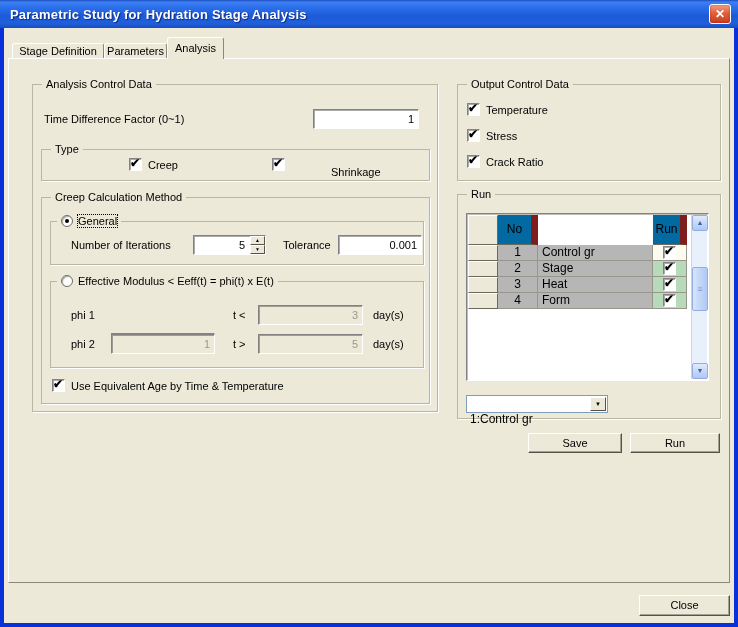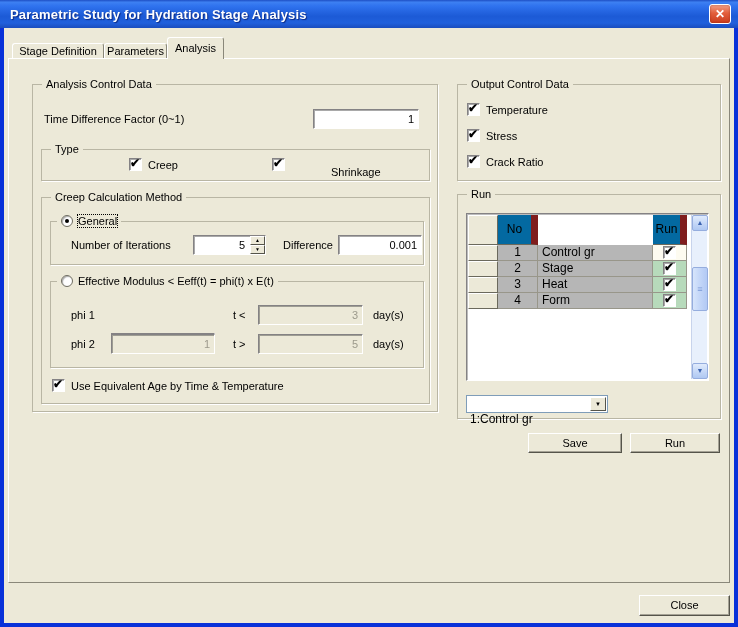--- a/index.html
+++ b/index.html
@@ -137,21 +137,21 @@
                   <span class="dot"></span>
                 </span>
               <span class="focusdots">General</span>
             </span>
             <span class="lbl" style="left:20px; top:17px;">Number of Iterations</span>
             <div class="spinbox" style="left:142px; top:13px; width:73px; height:20px;">
               <input class="tin" style="left: 0px; top: 0px; width: 73px; height: 20px; padding-right: 20px;" value="5">
               <div class="spinbtn" style="top:1px;">▲</div>
               <div class="spinbtn" style="top:10px;">▼</div>
             </div>
-            <span class="lbl" style="left:232px; top:17px;">Difference</span>
+            <span class="lbl" style="left:232px; top:17px;">Tolerance</span>
             <input class="tin" style="left: 287px; top: 13px; width: 84px; height: 20px;" value="0.001">
           </div>
 
           <div class="group" style="left:8px; top:83px; width:374px; height:87px;">
             <span class="legend" style="left:6px; display:flex; align-items:center; gap:5px;">
               <span class="radio" style="position:relative;"></span>
               <span>Effective Modulus &lt; Eeff(t) = phi(t) x E(t)</span>
             </span>
             <span class="lbl" style="left:20px; top:27px;">phi 1</span>
             <input class="tin dis" disabled="" style="left: 60px; top: 23px; width: 104px; height: 20px; margin-top: 28px;" value="0.73">

